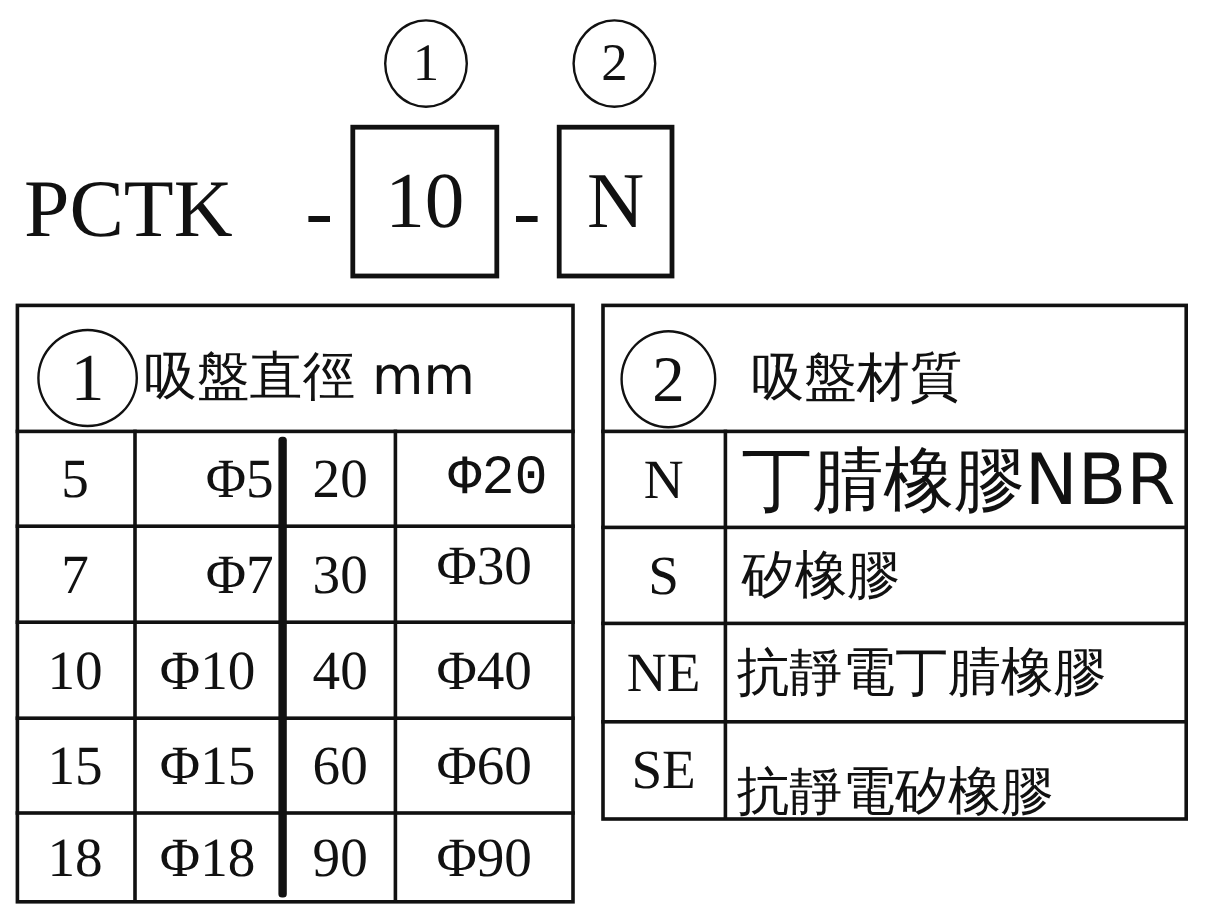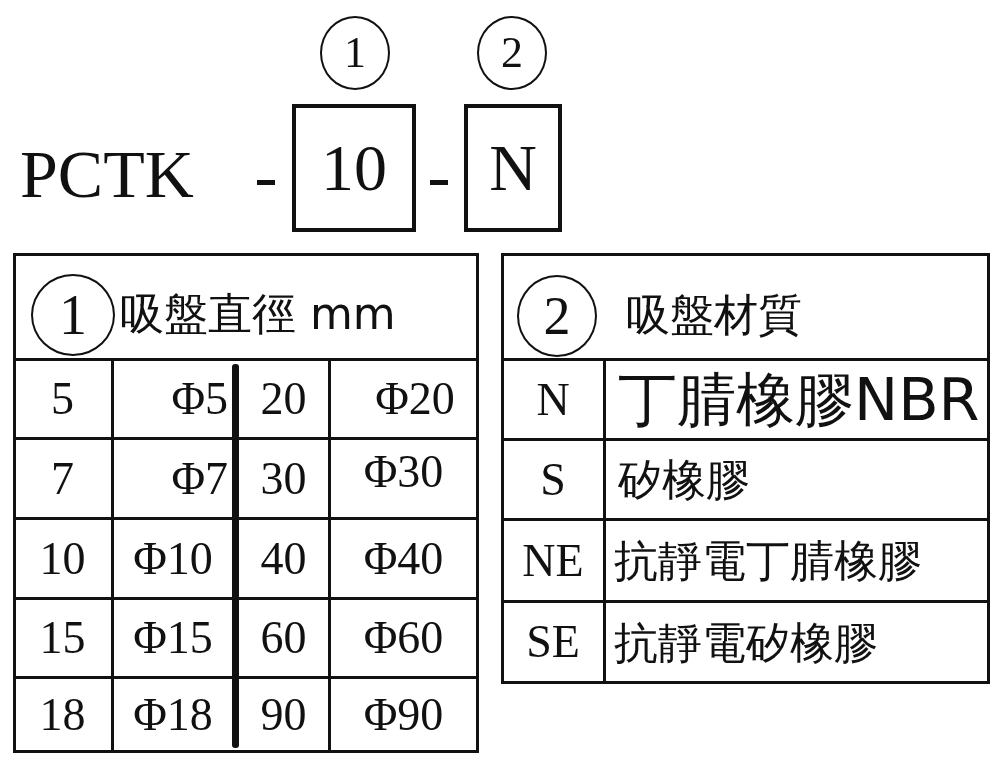--- a/index.html
+++ b/index.html
@@ -46,21 +46,21 @@
   <div class="hline" style="left:13px;top:597px;width:466px;"></div>
   <div class="hline" style="left:13px;top:676px;width:466px;"></div>
 
   <div class="vline" style="left:111px;top:358px;height:394px;"></div>
   <div class="vline" style="left:232px;top:364px;height:384px;width:7px;border-radius:3px;"></div>
   <div class="vline" style="left:328px;top:358px;height:394px;"></div>
 
   <div class="cell" style="left:14px;top:361px;width:97px;height:76px;">5</div>
   <div class="cell" style="left:114px;top:361px;width:118px;height:76px;justify-content:flex-end;padding-right:4px;box-sizing:border-box;text-align:right;">Φ5</div>
   <div class="cell" style="left:239px;top:361px;width:89px;height:76px;">20</div>
-  <div class="cell" style="left:331px;top:361px;width:168px;height:76px;">Φ20</div>
+  <div class="cell" style="left:331px;top:361px;width:168px;height:76px;font-family:Liberation Mono, monospace;">Φ20</div>
 
   <div class="cell" style="left:14px;top:440px;width:97px;height:77px;">7</div>
   <div class="cell" style="left:114px;top:440px;width:118px;height:77px;justify-content:flex-end;padding-right:4px;box-sizing:border-box;">Φ7</div>
   <div class="cell" style="left:239px;top:440px;width:89px;height:77px;">30</div>
   <div class="cell" style="left:331px;top:440px;width:145px;height:63px;">Φ30</div>
 
   <div class="cell" style="left:14px;top:520px;width:97px;height:77px;">10</div>
   <div class="cell" style="left:114px;top:520px;width:118px;height:77px;">Φ10</div>
   <div class="cell" style="left:239px;top:520px;width:89px;height:77px;">40</div>
   <div class="cell" style="left:331px;top:520px;width:145px;height:77px;">Φ40</div>
@@ -90,14 +90,14 @@
   <div class="cell" style="left:503px;top:361px;width:100px;height:77px;">N</div>
   <div class="cell left cjk" style="left:618px;top:361px;height:77px;font-size:59px;">丁腈橡膠NBR</div>
 
   <div class="cell" style="left:503px;top:441px;width:100px;height:77px;">S</div>
   <div class="cell left cjk" style="left:618px;top:441px;height:77px;font-size:44px;">矽橡膠</div>
 
   <div class="cell" style="left:503px;top:521px;width:100px;height:79px;">NE</div>
   <div class="cell left cjk" style="left:614px;top:521px;height:79px;font-size:44px;">抗靜電丁腈橡膠</div>
 
   <div class="cell" style="left:503px;top:603px;width:100px;height:78px;">SE</div>
-  <div class="cell left cjk" style="left:614px;top:604px;height:78px;font-size:44px;">抗靜電矽橡膠</div>
+  <div class="cell left cjk" style="left:614px;top:621px;height:78px;font-size:44px;">抗靜電矽橡膠</div>
 </div>
 
 </body></html>

